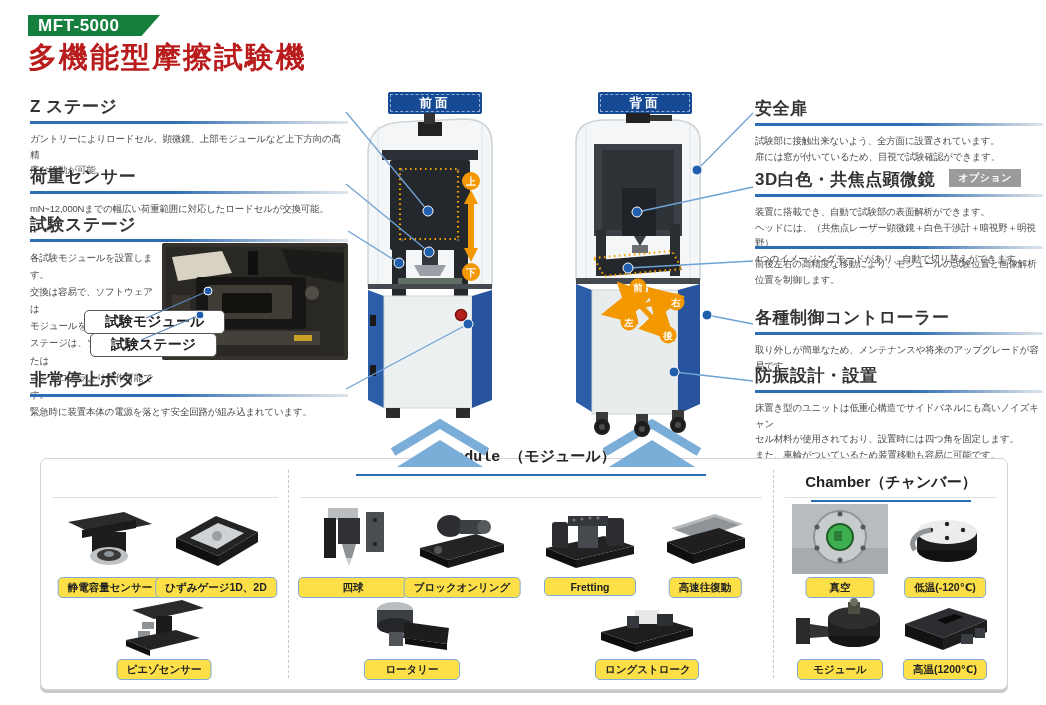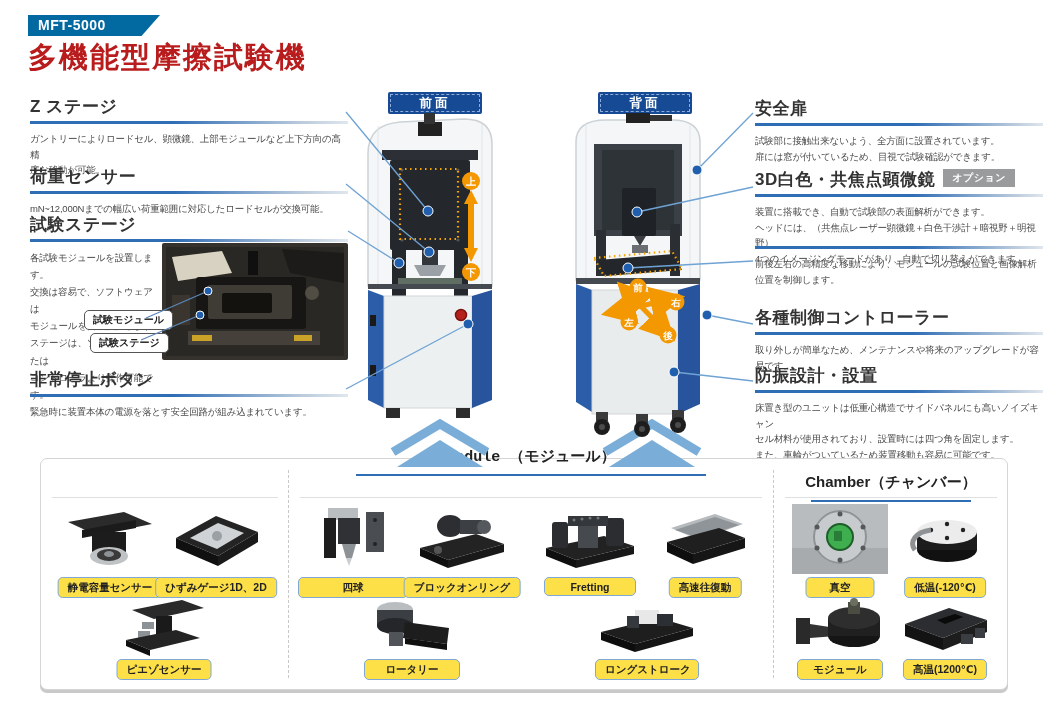--- a/index.html
+++ b/index.html
@@ -2,46 +2,46 @@
 <html><head>
 <meta charset="utf-8">
 <style>
   * { margin:0; padding:0; box-sizing:border-box; }
   html,body { background:#ffffff; }
   body { font-family:"Liberation Sans","DejaVu Sans",sans-serif; color:#333; }
   .page { position:relative; width:1046px; height:705px; background:#fff; overflow:hidden; }
 
   
   .model-badge { position:absolute; left:28px; top:15px; width:132px; height:21px;
-    background:#0369a1; color:#fff; font-weight:bold; font-size:14px;
+    background:#15803d; color:#fff; font-weight:bold; font-size:17px;
     line-height:21px; padding-left:10px; letter-spacing:.5px;
     clip-path:polygon(0 0,100% 0,86% 100%,0 100%); }
   .page-title { position:absolute; left:28px; top:38px; font-size:29px; font-weight:bold;
     color:#b91c1c; letter-spacing:2px; }
 
   
   .feature { position:absolute; }
   .feature h3 { font-size:17px; font-weight:bold; color:#333; letter-spacing:.5px; white-space:nowrap; }
   .feature .rule { height:3px; margin-top:3px;
     background:linear-gradient(90deg,#2f6db5 0%,#2f6db5 45%,#b9cadc 85%,#dfe6ee 100%); }
   .feature .rule.rev { background:linear-gradient(90deg,#2f6db5 0%,#2f6db5 55%,#b9cadc 90%,#dfe6ee 100%); }
   .feature .body { margin-top:7px; font-size:9.5px; line-height:1.65; color:#4a4a4a;
     white-space:pre-line; letter-spacing:-.2px; }
-  .opt-badge { display:inline-block; vertical-align:4px; margin-left:8px; background:#999b9d;
+  .opt-badge { display:inline-block; vertical-align:4px; margin-left:14px; background:#999b9d;
     color:#fff; font-size:10px; font-weight:bold; padding:2px 9px; }
 
   
   .view-badge { position:absolute; width:94px; height:22px; background:#164a94; color:#fff;
     font-size:12.5px; font-weight:bold; text-align:center; line-height:22px; letter-spacing:3px;
     outline:1px dashed #8fabd6; outline-offset:-3px; border-radius:2px; }
 
   
   .stage-photo { position:absolute; left:162px; top:243px; width:186px; height:117px; }
   .photo-pill { position:absolute; background:#fff; border:1.3px solid #555; border-radius:5px;
-    font-size:10px; font-weight:bold; color:#222; padding:2px 8px; white-space:nowrap; }
+    font-size:14px; font-weight:bold; color:#222; padding:2px 20px; white-space:nowrap; }
 
   
   .catalog-panel { position:absolute; left:40px; top:458px; width:968px; height:232px;
     background:#fff; border:1px solid #d5d5d5; border-radius:7px;
     box-shadow:0 3px 0 #c9c9c9; }
   .cat-sep { position:absolute; top:470px; height:208px; width:0;
     border-left:1px dashed #c9c9c9; }
   .cat-title { position:absolute; height:24px; text-align:center; font-size:15px; font-weight:bold;
     color:#222; }
   .cat-title .blue-ul { position:absolute; left:50%; transform:translateX(-50%); bottom:-5px;

